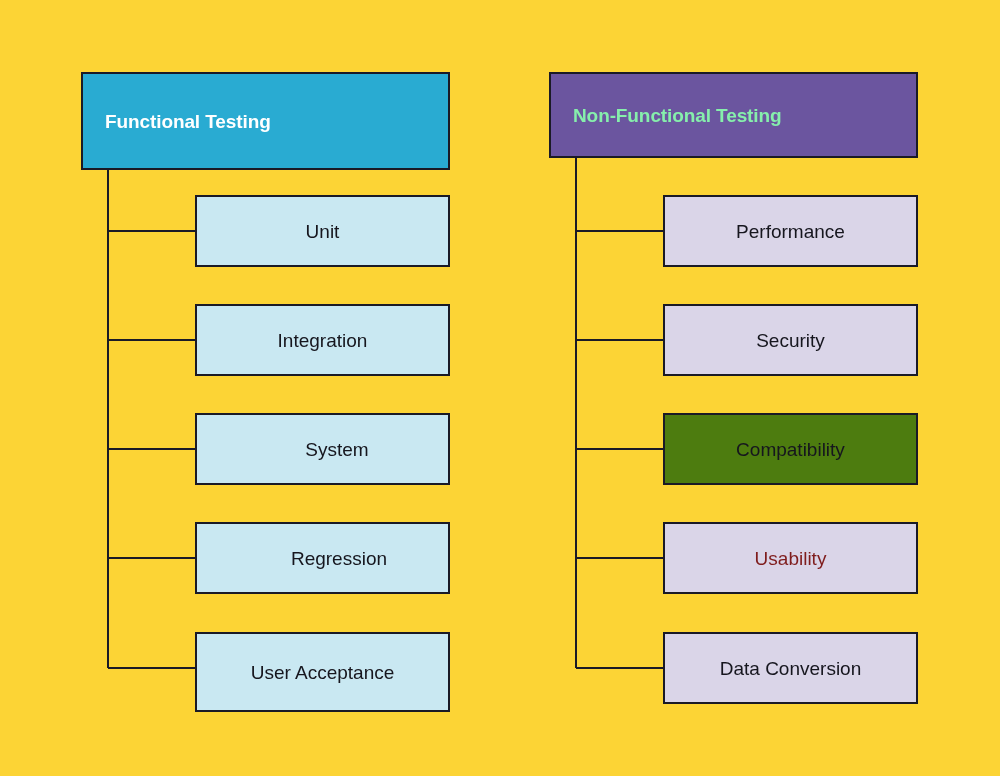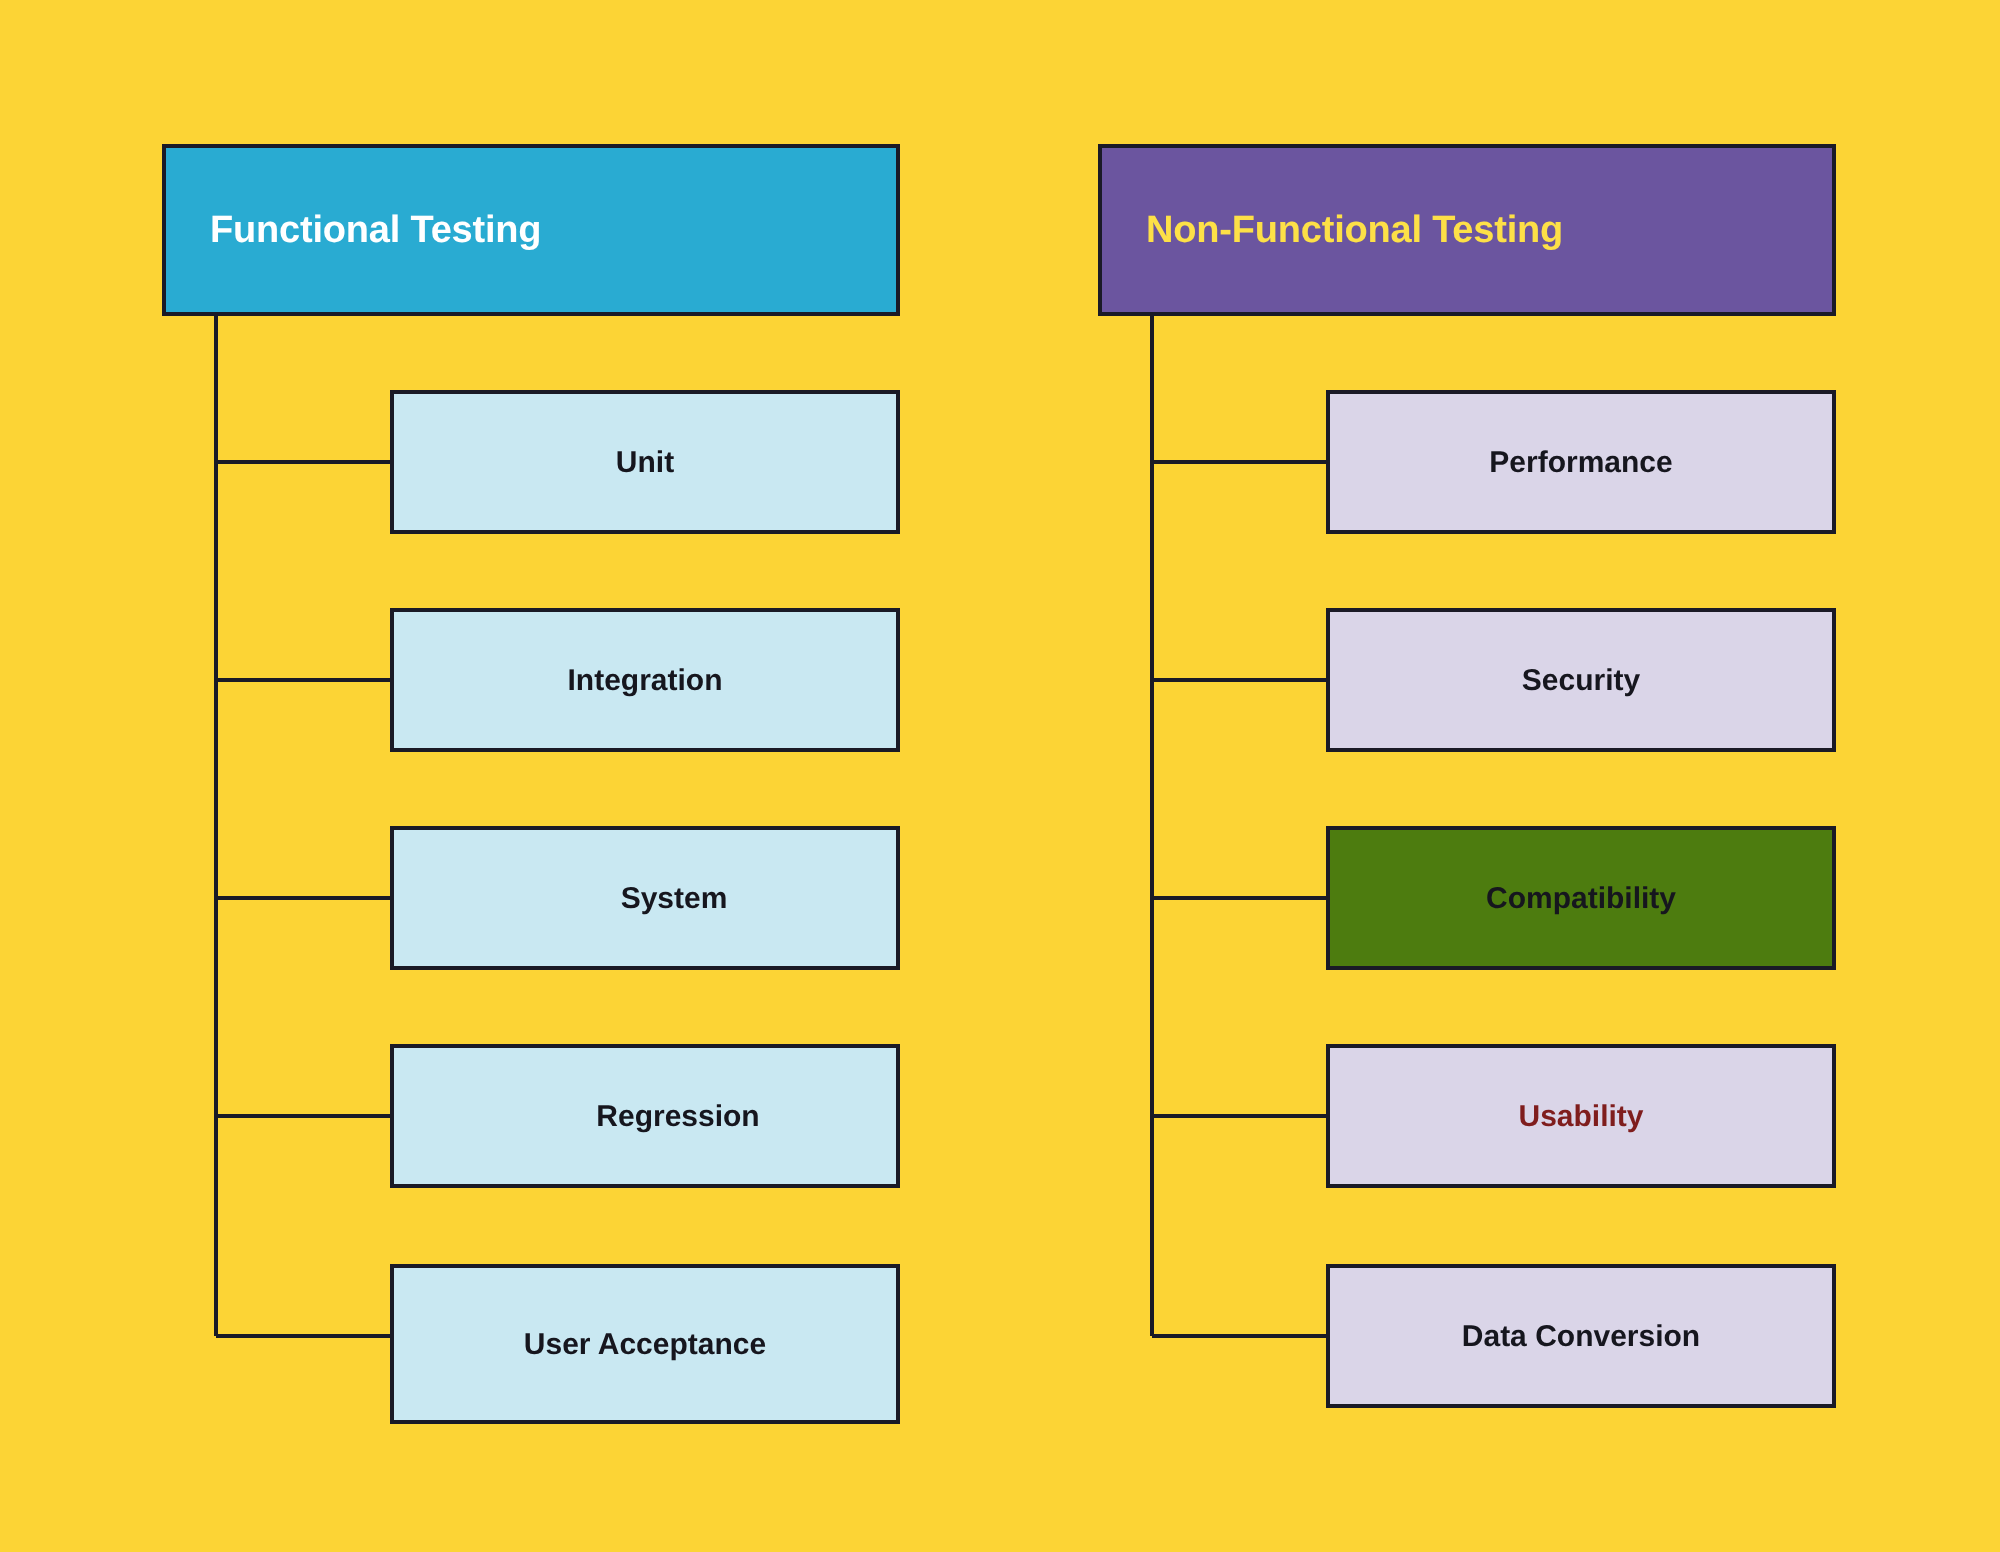--- a/index.html
+++ b/index.html
@@ -44,22 +44,22 @@
   .leaf-box {
     position: absolute;
     box-sizing: border-box;
     border: 2px solid #1A1A26;
     display: flex;
     align-items: center;
     justify-content: center;
   }
   .leaf-label {
     color: #16161E;
-    font-size: 15px;
-    font-weight: bold;
+    font-size: 19px;
+    font-weight: normal;
     line-height: 1;
   }
 </style>
 </head>
 <body>
 
 <div id="diagram-canvas">
 
   <svg class="svg-layer" id="connector-layer" viewBox="0 0 1000 776" xmlns="http://www.w3.org/2000/svg">
       <line x1="108" y1="158" x2="108" y2="668" stroke="#1A1A26" stroke-width="2"></line>
@@ -70,40 +70,40 @@
       <line x1="108" y1="668" x2="195" y2="668" stroke="#1A1A26" stroke-width="2"></line>
       <line x1="576" y1="158" x2="576" y2="668" stroke="#1A1A26" stroke-width="2"></line>
       <line x1="576" y1="231" x2="663" y2="231" stroke="#1A1A26" stroke-width="2"></line>
       <line x1="576" y1="340" x2="663" y2="340" stroke="#1A1A26" stroke-width="2"></line>
       <line x1="576" y1="449" x2="663" y2="449" stroke="#1A1A26" stroke-width="2"></line>
       <line x1="576" y1="558" x2="663" y2="558" stroke="#1A1A26" stroke-width="2"></line>
       <line x1="576" y1="668" x2="663" y2="668" stroke="#1A1A26" stroke-width="2"></line>
     </svg>
 
   <div id="nodes-layer">
-      <div class="branch-header" style="left: 81px; top: 72px; width: 369px; height: 86px; background: rgb(41, 171, 210);">
+      <div class="branch-header" style="left: 81px; top: 72px; width: 369px; height: 98px; background: rgb(41, 171, 210);">
         <span class="branch-header-label" style="color: rgb(255, 255, 255);">Functional Testing</span>
       </div>
       <div class="leaf-box" style="left: 195px; top: 195px; width: 255px; height: 72px; background: rgb(201, 232, 242);">
         <span class="leaf-label" style="color: rgb(22, 22, 30);">Unit</span>
       </div>
       <div class="leaf-box" style="left: 195px; top: 304px; width: 255px; height: 72px; background: rgb(201, 232, 242);">
         <span class="leaf-label" style="color: rgb(22, 22, 30);">Integration</span>
       </div>
       <div class="leaf-box" style="left: 195px; top: 413px; width: 255px; height: 72px; background: rgb(201, 232, 242); padding-left: 29px;">
         <span class="leaf-label" style="color: rgb(22, 22, 30);">System</span>
       </div>
       <div class="leaf-box" style="left: 195px; top: 522px; width: 255px; height: 72px; background: rgb(201, 232, 242); padding-left: 33px;">
         <span class="leaf-label" style="color: rgb(22, 22, 30);">Regression</span>
       </div>
       <div class="leaf-box" style="left: 195px; top: 632px; width: 255px; height: 80px; background: rgb(201, 232, 242);">
         <span class="leaf-label" style="color: rgb(22, 22, 30);">User Acceptance</span>
       </div>
       <div class="branch-header" style="left: 549px; top: 72px; width: 369px; height: 86px; background: rgb(107, 85, 159);">
-        <span class="branch-header-label" style="color: #fde047;">Non-Functional Testing</span>
+        <span class="branch-header-label" style="color: #86efac;">Non-Functional Testing</span>
       </div>
       <div class="leaf-box" style="left: 663px; top: 195px; width: 255px; height: 72px; background: rgb(218, 213, 232);">
         <span class="leaf-label" style="color: rgb(22, 22, 30);">Performance</span>
       </div>
       <div class="leaf-box" style="left: 663px; top: 304px; width: 255px; height: 72px; background: rgb(218, 213, 232);">
         <span class="leaf-label" style="color: rgb(22, 22, 30);">Security</span>
       </div>
       <div class="leaf-box" style="left: 663px; top: 413px; width: 255px; height: 72px; background: #4d7c0f;">
         <span class="leaf-label" style="color: rgb(22, 22, 30);">Compatibility</span>
       </div>

